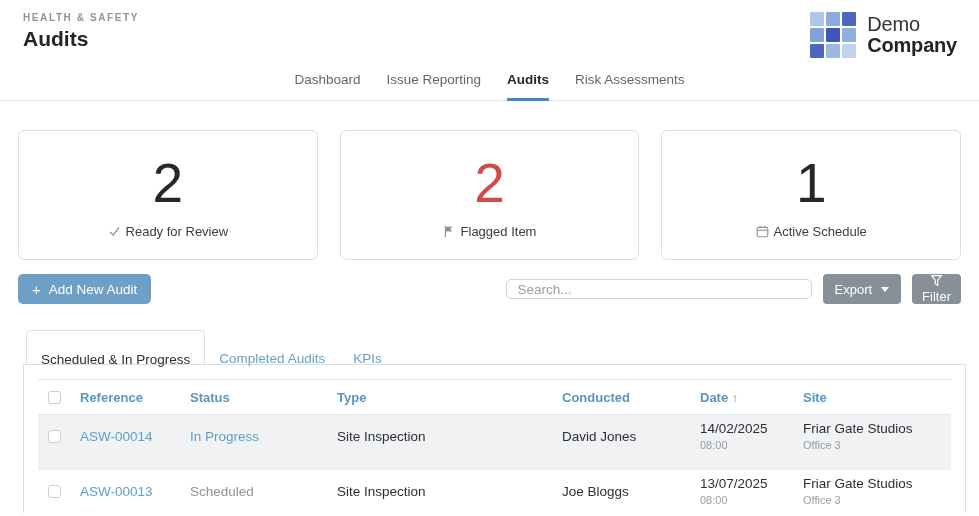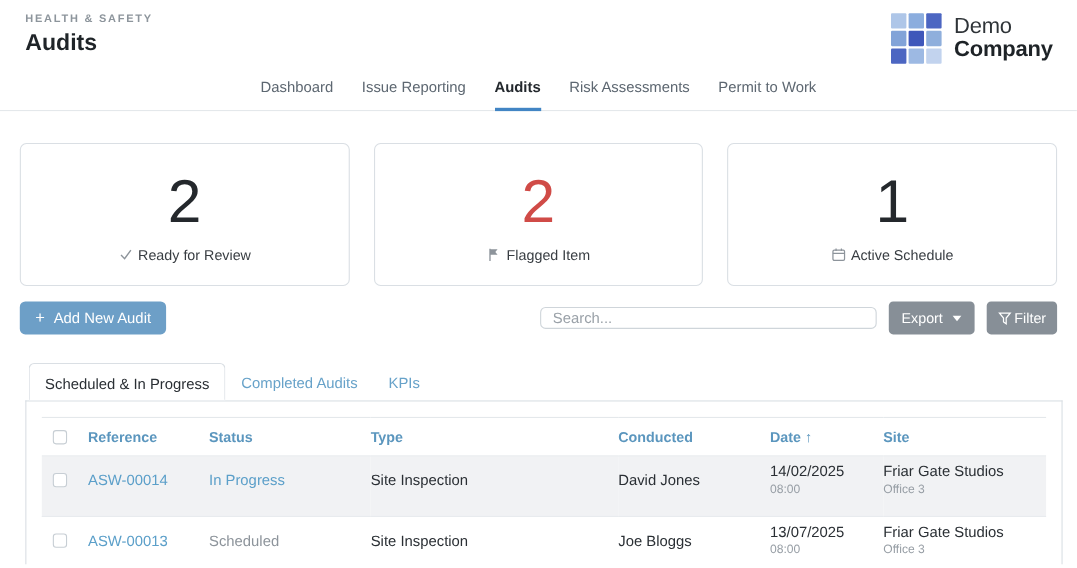--- a/index.html
+++ b/index.html
@@ -42,25 +42,25 @@
   .toolbar-right { display:flex; align-items:center; gap:11px; }
   .search-input { width:306px; height:20px; border:1px solid #cfd5da; border-radius:5px;
     padding:0 11px; font-size:13.5px; font-family:inherit; color:#495057; outline:none; }
   .search-input::placeholder { color:#9aa1a8; }
   .btn-gray { display:flex; align-items:center; height:30px; padding:0 10px;
     background:#878f97; color:#fff; border:none; border-radius:4px; font-size:13px;
     font-family:inherit; cursor:pointer; }
   .btn-export { gap:9px; padding:0 12px; }
   .caret { width:0; height:0; border-left:4px solid transparent; border-right:4px solid transparent;
     border-top:5px solid #fff; margin-top:1px; }
-  .btn-filter { gap:2px; }
+  .btn-filter { gap:2px;flex-direction:column; }
 
   
   .tabs { display:flex; margin:26px 13px 0 26px; position:relative; z-index:2; }
-  .tab { height:34px; line-height:33px; padding:2px 14px; font-size:13.5px; color:#67a2c9; cursor:pointer; }
+  .tab { height:34px; line-height:33px; padding:12px 14px; font-size:13.5px; color:#67a2c9; cursor:pointer; }
   .tab.active { background:#fff; color:#2a2f34; border:1px solid #dadfe4; border-bottom:1px solid #fff;
     border-radius:5px 5px 0 0; margin-bottom:-1px; z-index:3; }
   .panel { margin:0 13px 0 23px; border:1px solid #dadfe4; border-bottom:none;
     padding:14px 14px 0; height:149px; overflow:hidden; position:relative; z-index:1; background:#fff; }
 
   
   table { width:100%; border-collapse:collapse; border-top:1px solid #e4e8eb; table-layout:fixed; }
   col.c-cb{width:42px} col.c-ref{width:110px} col.c-status{width:147px} col.c-type{width:225px}
   col.c-cond{width:138px} col.c-date{width:103px}
   th { text-align:left; font-size:13px; font-weight:700; color:#5b96be;
@@ -101,21 +101,20 @@
       <div class="logo-line2">Company</div>
     </div>
   </div>
 </div>
 
 <div class="nav">
   <div class="nav-item">Dashboard</div>
   <div class="nav-item">Issue Reporting</div>
   <div class="nav-item active">Audits</div>
   <div class="nav-item">Risk Assessments</div>
-  <div class="nav-item">Permit to Work</div>
 </div>
 
 <div class="cards">
   <div class="card">
     <div class="stat-value">2</div>
     <div class="stat-label">
       <svg width="13" height="13" viewBox="0 0 16 16" fill="none">
           <path d="M2.5 8.5l4 4 7-9.5" stroke="#8d949b" stroke-width="1.6"></path>
         </svg>
       <span>Ready for Review</span>

